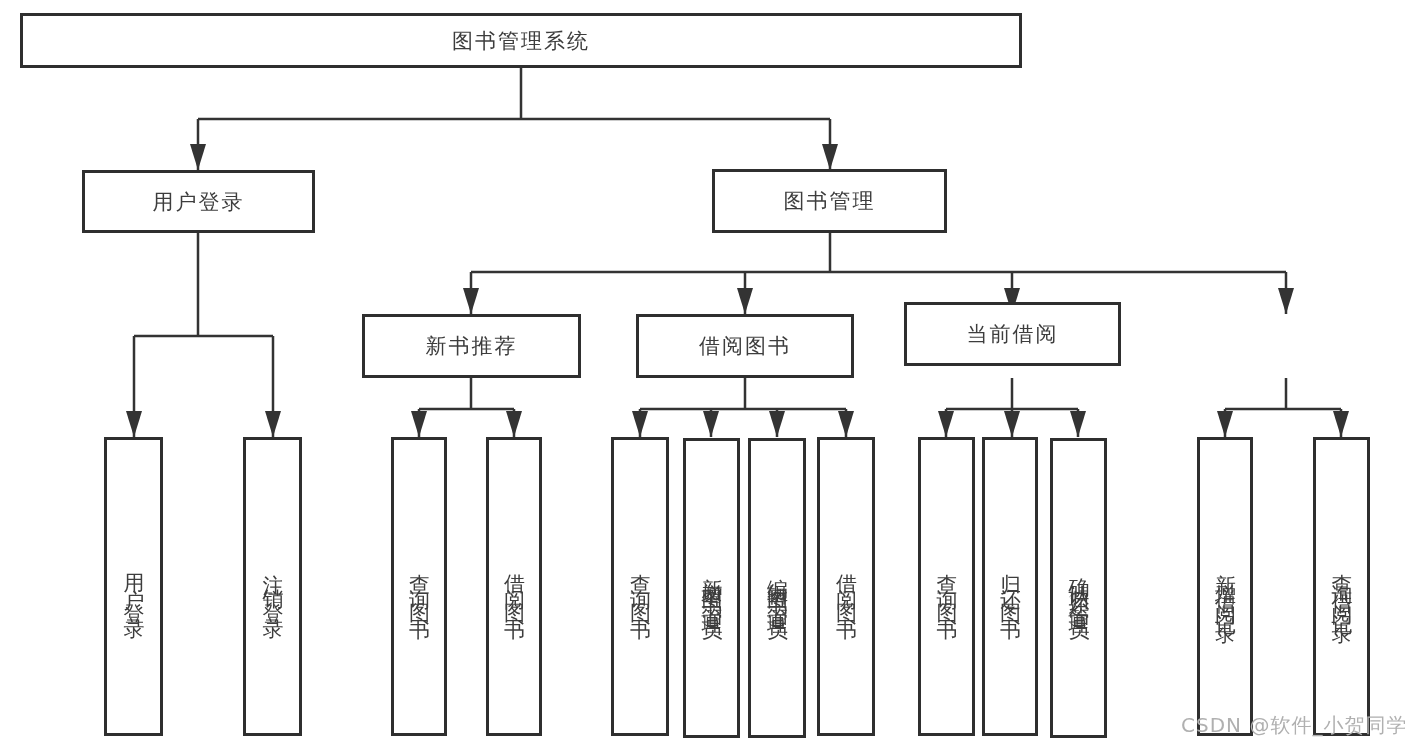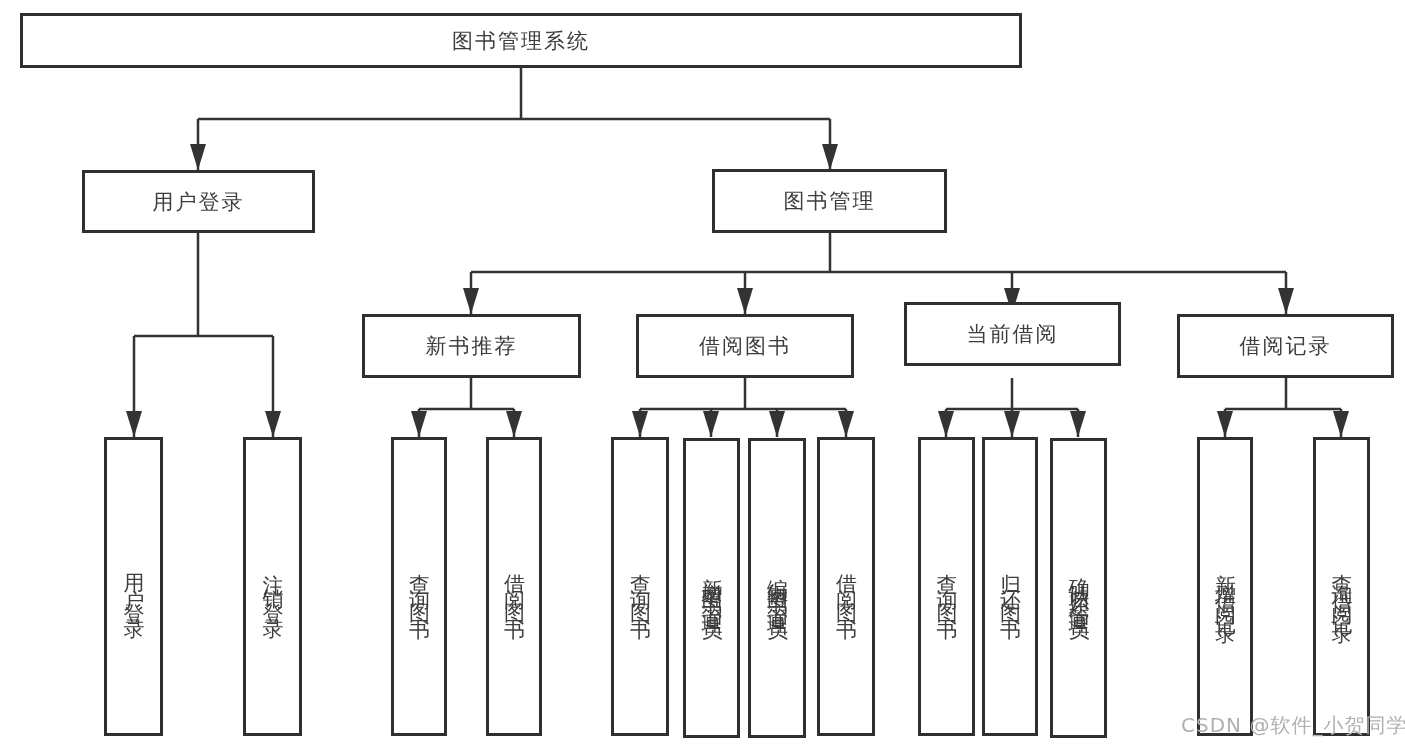--- a/index.html
+++ b/index.html
@@ -98,23 +98,20 @@
 
   <div class="node h" style="left:712px;top:169px;width:235px;height:64px">
     <span>图书管理</span>
   </div>
   <div class="node h" style="left:636px;top:314px;width:218px;height:64px">
     <span>借阅图书</span>
   </div>
   <div class="node h" style="left:904px;top:302px;width:217px;height:64px">
     <span>当前借阅</span>
   </div>
-  <div class="node h" style="left:1177px;top:314px;width:217px;height:64px">
-    <span>借阅记录</span>
-  </div>
 
   <div class="node v s4" style="left:104px;top:437px;width:59px;height:299px">
     <span>用户登录</span>
   </div>
   <div class="node v s4" style="left:243px;top:437px;width:59px;height:299px">
     <span>注销登录</span>
   </div>
 
   <div class="node v s4" style="left:391px;top:437px;width:56px;height:299px">
     <span>查询图书</span>

